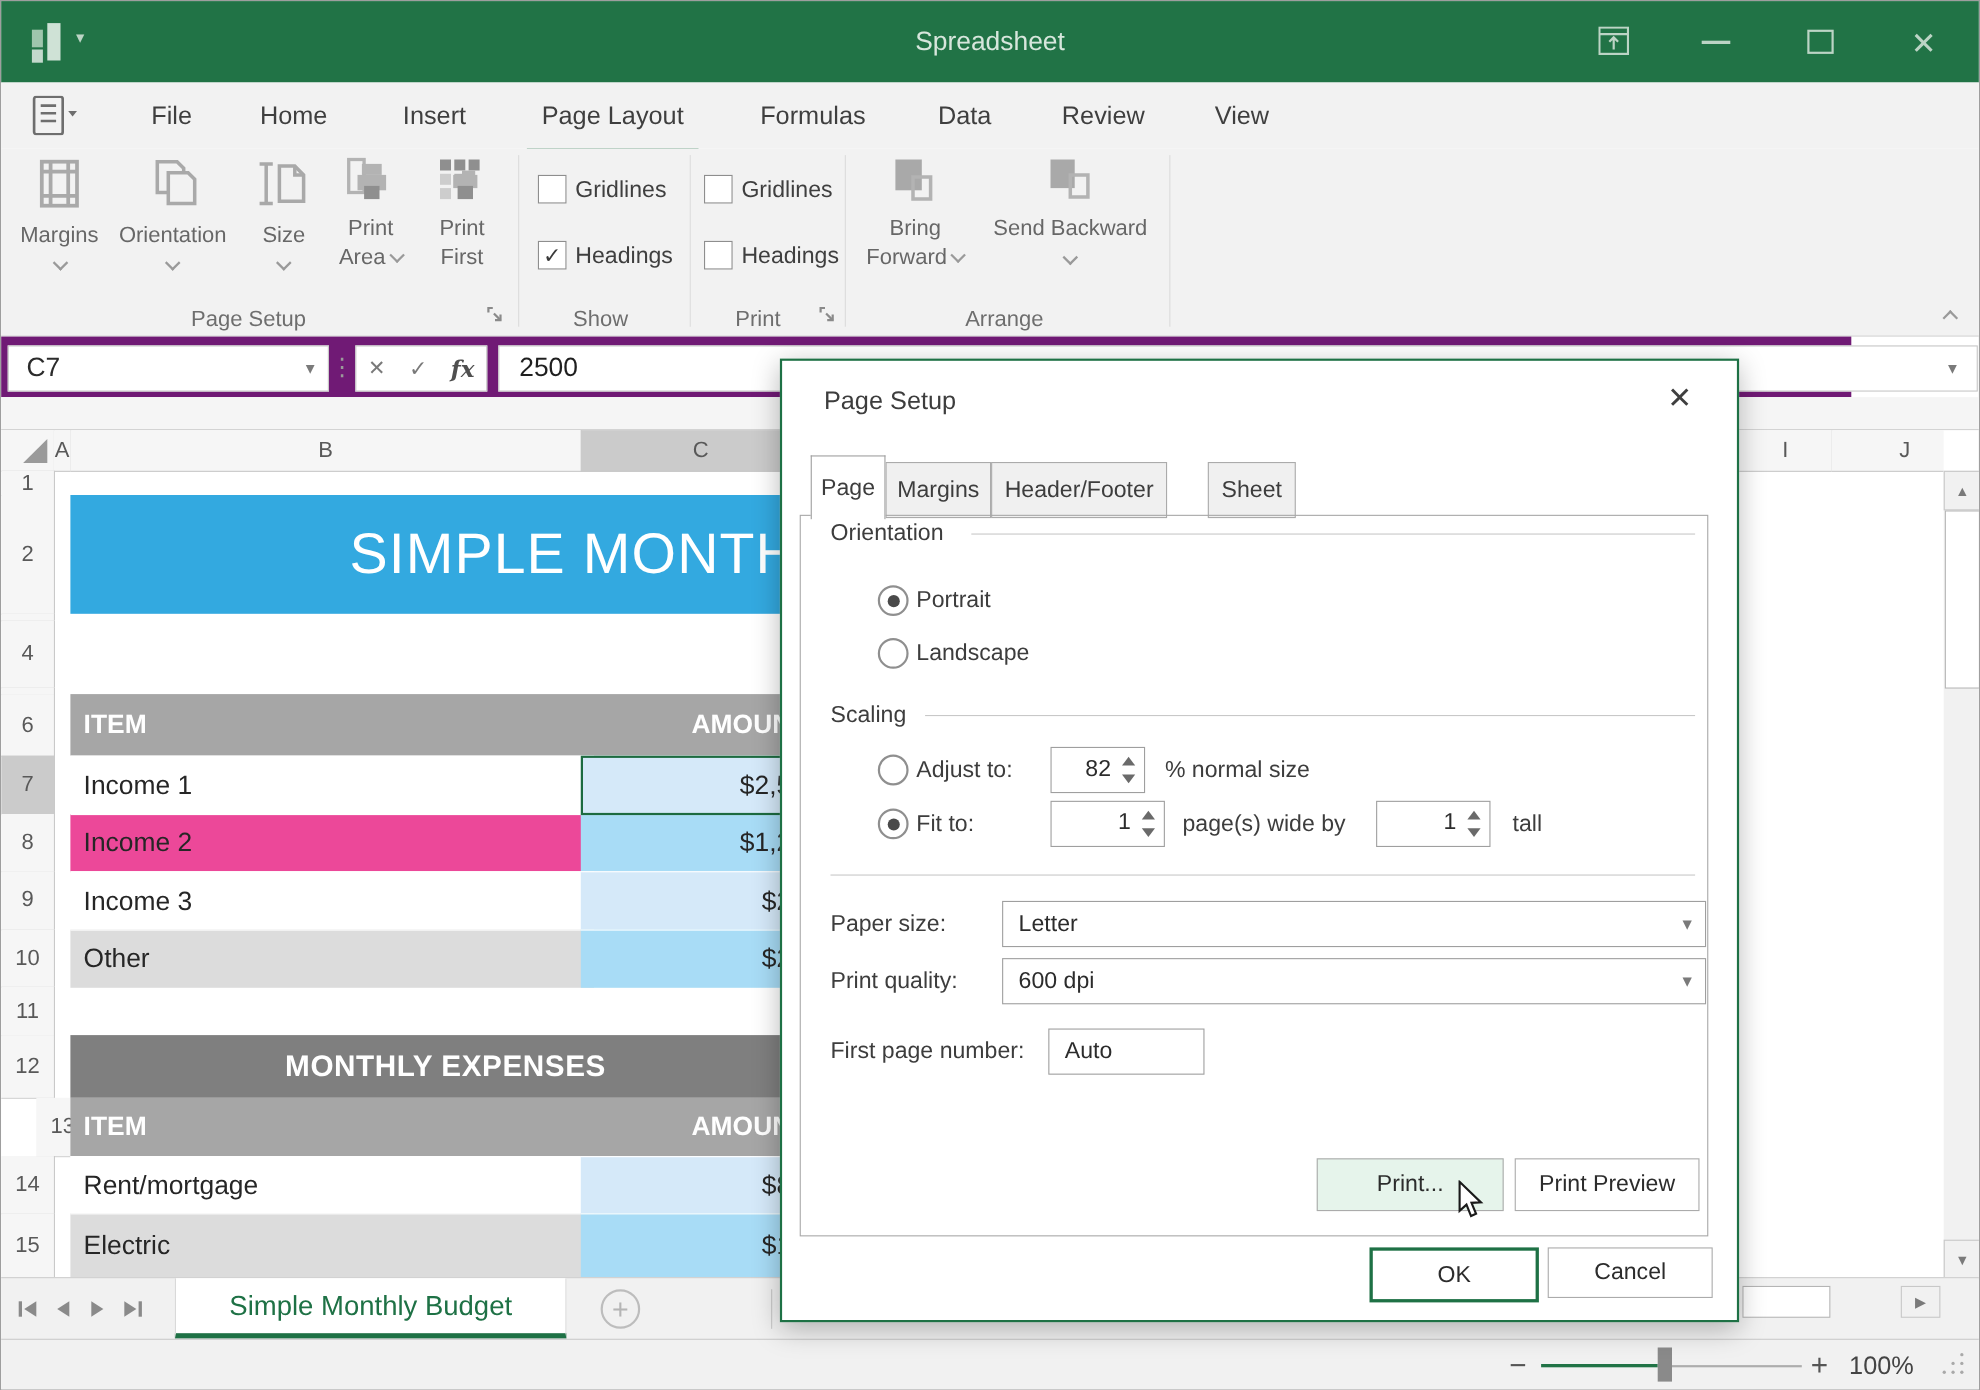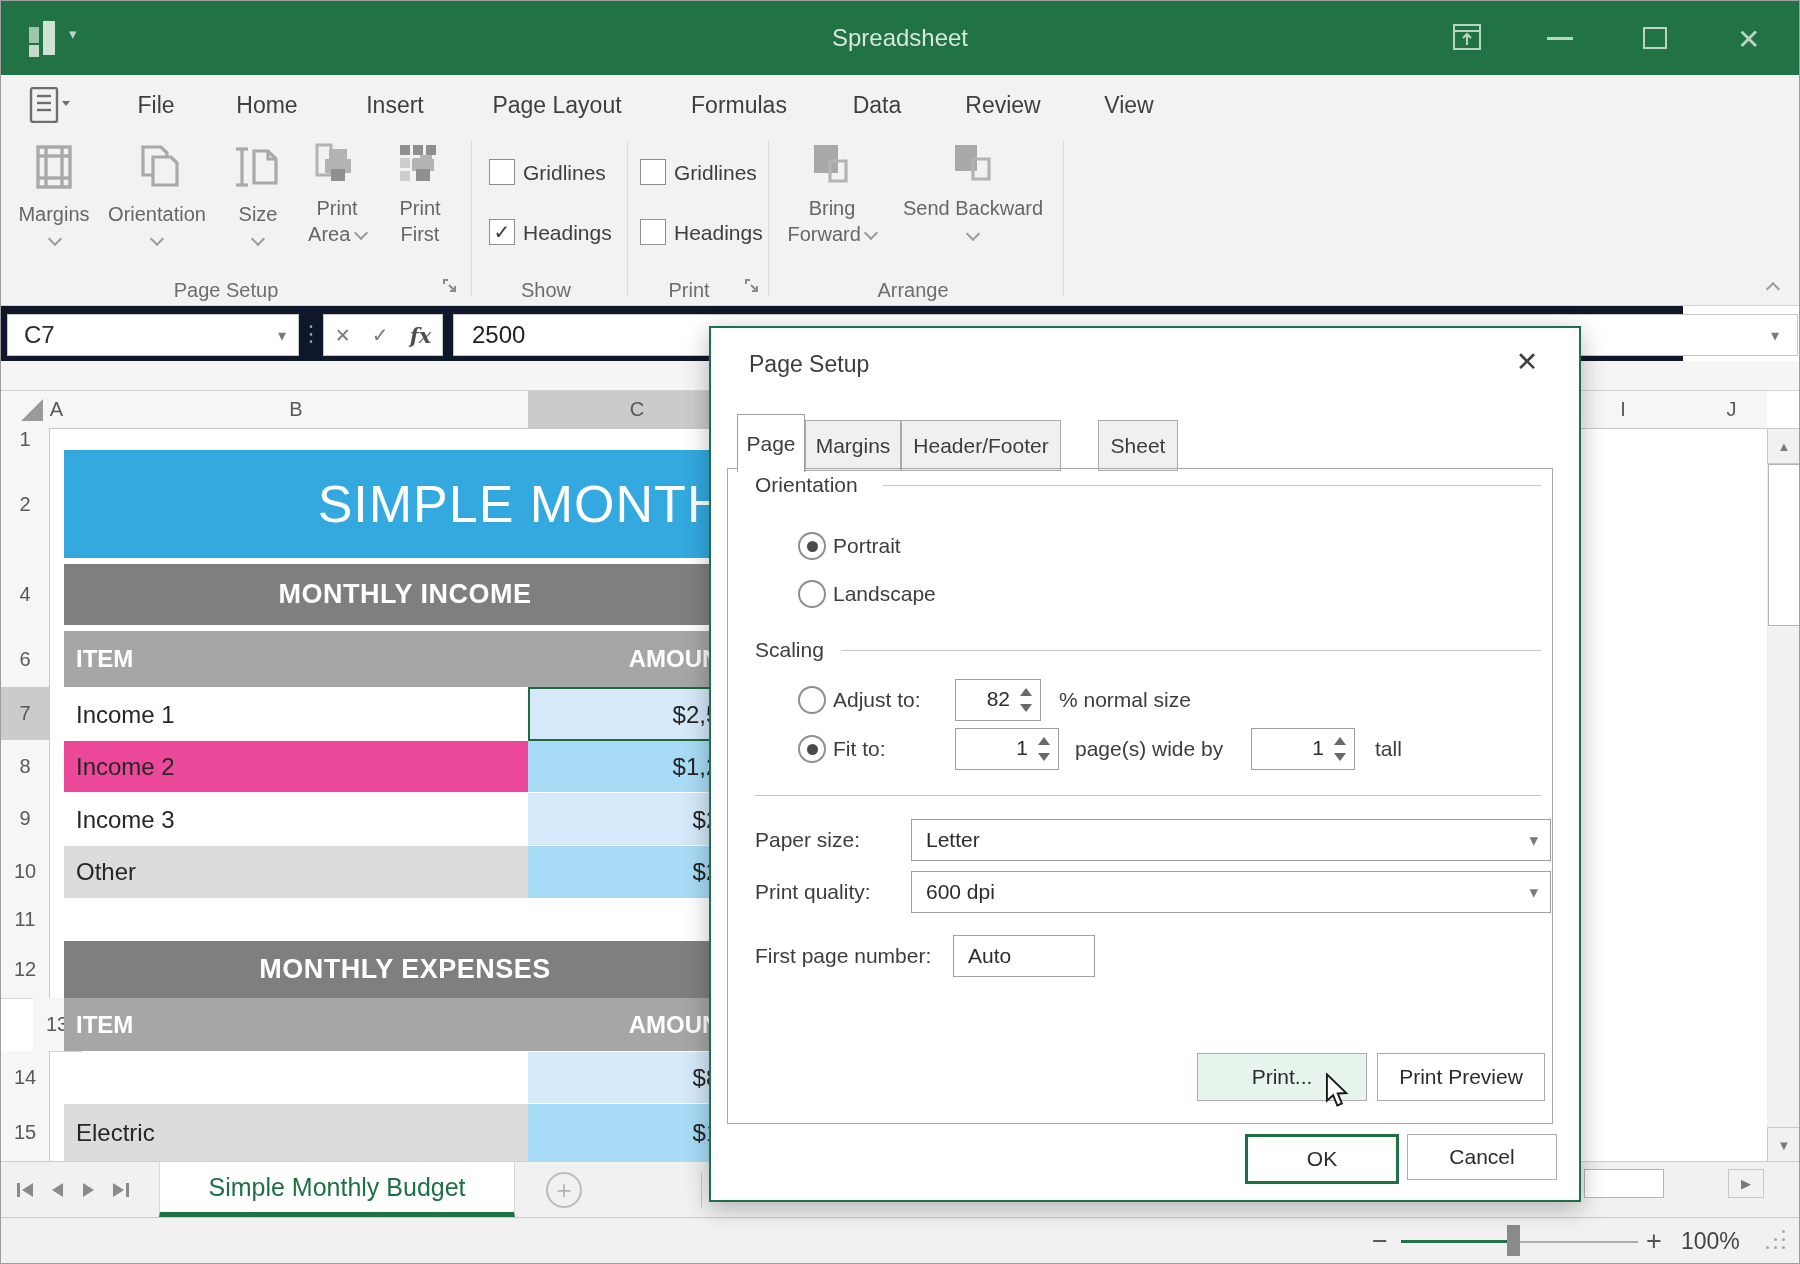--- a/index.html
+++ b/index.html
@@ -19,21 +19,21 @@
   
   #ribbon{left:0;top:134px;width:1798px;height:171px;background:#f2f2f2;border-bottom:1px solid #d6d6d6;}
   .rsep{position:absolute;top:6px;width:1px;height:156px;background:#dcdcdc;}
   .rbtn-label{position:absolute;text-align:center;font-size:20px;color:#676767;line-height:26px;}
   .grp-label{position:absolute;top:144px;font-size:20px;color:#6e6e6e;text-align:center;}
   .chev{display:inline-block;width:8px;height:8px;border-right:2px solid #9a9a9a;border-bottom:2px solid #9a9a9a;transform:rotate(45deg);}
   .chev-up{transform:rotate(-135deg);}
   .cbx{position:absolute;width:24px;height:24px;background:#fff;border:1px solid #8e8e8e;font-size:20px;color:#3a3a3a;display:flex;align-items:center;justify-content:center;}
   .cbx-label{position:absolute;font-size:21px;color:#3f3f3f;}
   
-  #formularow{left:0;top:305px;width:1682px;height:55px;background:#0f172a;text-align:right;}
+  #formularow{left:0;top:305px;width:1682px;height:55px;background:#701a75;text-align:right;}
   .fbox{position:absolute;top:8px;height:40px;background:#fff;border:1px solid #c6c6c6;}
   
   #gapstrip{left:0;top:360px;width:1798px;height:30px;background:#f5f5f5;border-bottom:1px solid #d3d3d3;}
   
   #grid{left:0;top:390px;width:1766px;height:770px;background:#ffffff;overflow:hidden;}
   .colhdr{position:absolute;top:0;height:37px;background:#f6f6f6;border-right:1px solid #cfcfcf;border-bottom:1px solid #c9c9c9;color:#595959;font-size:20px;display:flex;align-items:center;justify-content:center;}
   .rh{position:absolute;left:0;width:48px;background:#f6f6f6;border-right:1px solid #c9c9c9;border-bottom:1px solid #d4d4d4;color:#595959;font-size:20px;display:flex;align-items:center;justify-content:center;}
   .itemcell{position:absolute;left:63px;width:464px;display:flex;align-items:center;padding-left:12px;font-size:24px;color:#262626;border-top:1px solid #fff;}
   .amtcell{position:absolute;left:527px;width:218px;display:flex;align-items:center;justify-content:flex-end;padding-right:12px;font-size:24px;color:#262626;border-top:1px solid #fff;}
   .band{position:absolute;left:63px;width:682px;display:flex;align-items:center;color:#fff;font-weight:bold;}
@@ -368,23 +368,20 @@
         <span>14</span>
       </div>
     <div class="rh" style="top:712px;height:58px;">
         <span>15</span>
       </div>
 
     <div class="abs ctr" style="left:63px;top:59px;width:1214px;height:108px;background:#33A9E0;color:#fff;font-size:52px;font-weight:300;letter-spacing:1px;">
         <span>SIMPLE MONTHLY BUDGET</span>
       </div>
 
-    <div class="band ctr" style="top:173px;height:61px;background:#7F7F7F;font-size:27px;letter-spacing:0.5px;">
-        <span>MONTHLY INCOME</span>
-      </div>
 
     <div class="band" style="top:240px;height:56px;background:#A6A6A6;">
       <span style="margin-left:12px;font-size:24px;">ITEM</span>
       <span style="margin-left:auto;margin-right:12px;font-size:24px;">AMOUNT</span>
     </div>
 
     <div class="itemcell" style="top:296px;height:53px;background:#fff;">
         <span>Income 1</span>
       </div>
     <div class="amtcell" style="top:296px;height:53px;background:#D5E9F9;">
@@ -413,20 +410,23 @@
 
     <div class="band ctr" style="top:550px;height:57px;background:#7F7F7F;font-size:27px;letter-spacing:0.5px;">
         <span>MONTHLY EXPENSES</span>
       </div>
 
     <div class="band" style="top:607px;height:53px;background:#A6A6A6;">
       <span style="margin-left:12px;font-size:24px;">ITEM</span>
       <span style="margin-left:auto;margin-right:12px;font-size:24px;">AMOUNT</span>
     </div>
 
+    <div class="itemcell" style="top:660px;height:52px;background:#fff;">
+        <span>Rent/mortgage</span>
+      </div>
     <div class="amtcell" style="top:660px;height:52px;background:#D5E9F9;">
         <span>$800</span>
       </div>
     <div class="itemcell" style="top:712px;height:58px;background:#DCDCDC;">
         <span>Electric</span>
       </div>
     <div class="amtcell" style="top:712px;height:58px;background:#A8DCF6;">
         <span>$120</span>
       </div>
   </div>

